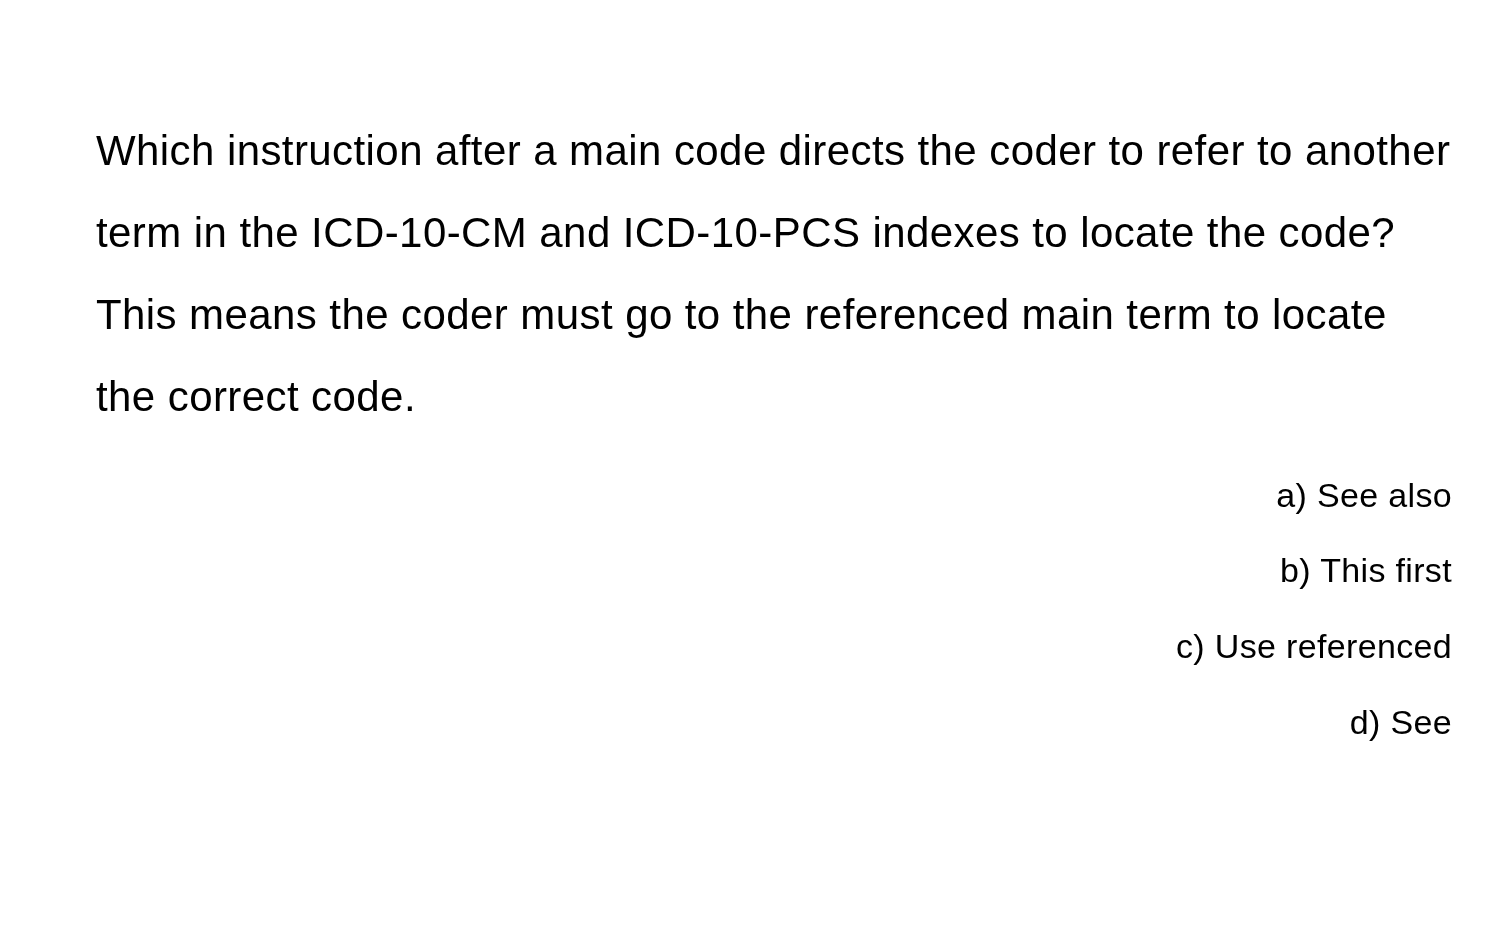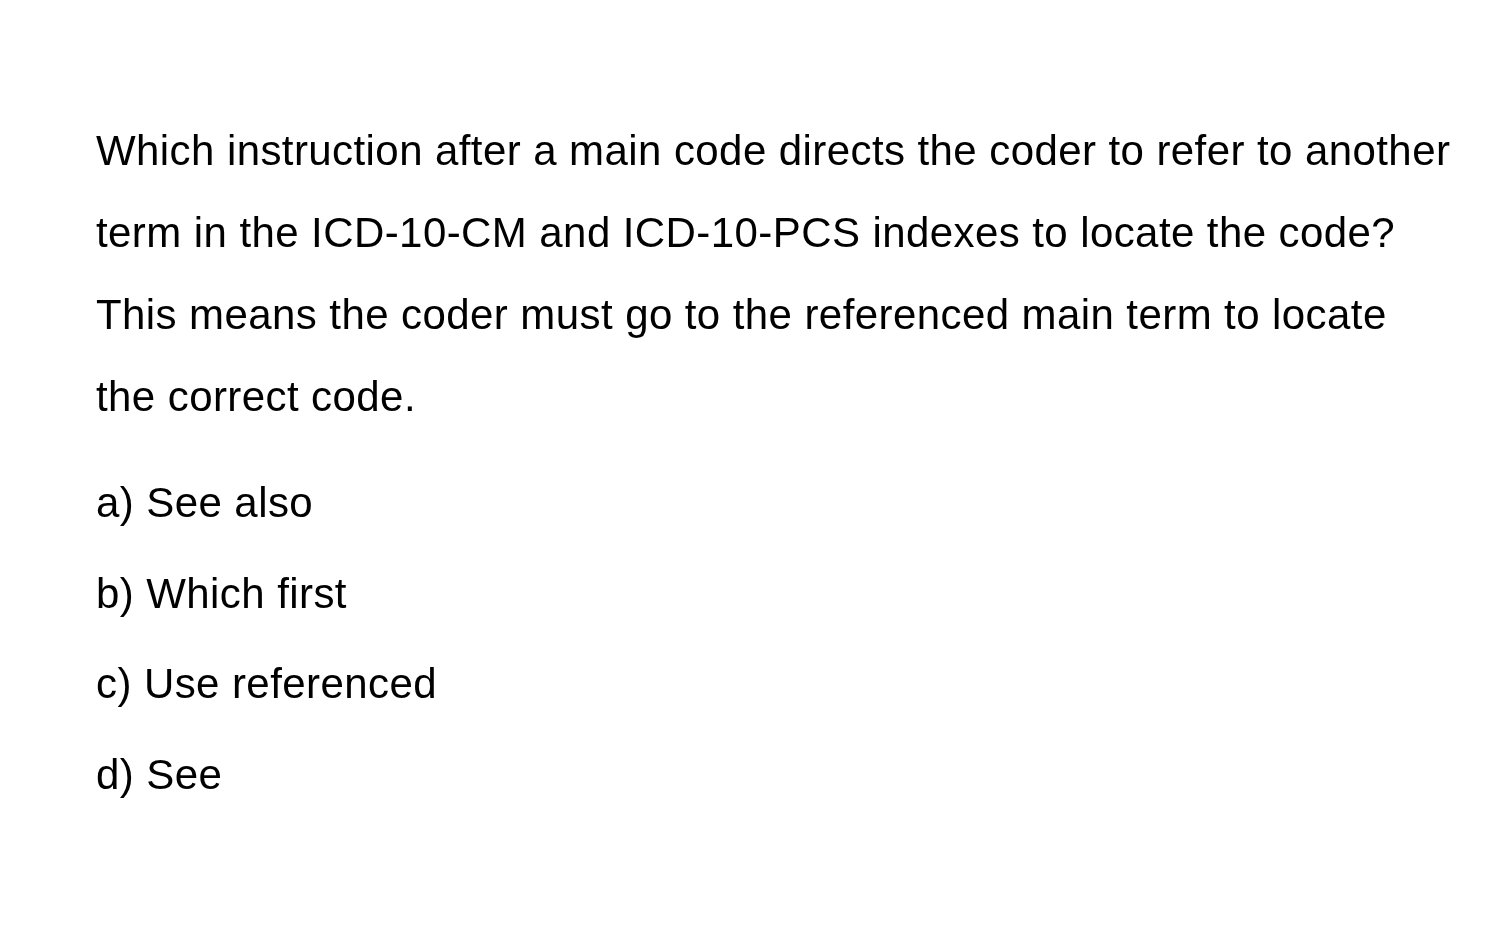--- a/index.html
+++ b/index.html
@@ -15,29 +15,30 @@
       padding: 74px 60px 60px 60px;
       color: #000000;
     }
     .question-text {
       font-size: 42px;
       line-height: 1.95;
       letter-spacing: 0.01em;
       margin-bottom: 26px;
     }
     .option {
-      font-size: 42px;
+      font-size: 34px;
       line-height: 1.88;
       letter-spacing: 0.01em;
+      text-align: right;
     }
   </style>
 </head>
 <body>
 
 <div class="question-text">Which instruction after a main code directs the coder to refer to another term in the ICD-10-CM and ICD-10-PCS indexes to locate the code? This means the coder must go to the referenced main term to locate the correct code.</div>
 
 <div class="option">a) See also</div>
 
-<div class="option">b) Which first</div>
+<div class="option">b) This first</div>
 
 <div class="option">c) Use referenced</div>
 
 <div class="option">d) See</div>
 
 </body></html>

